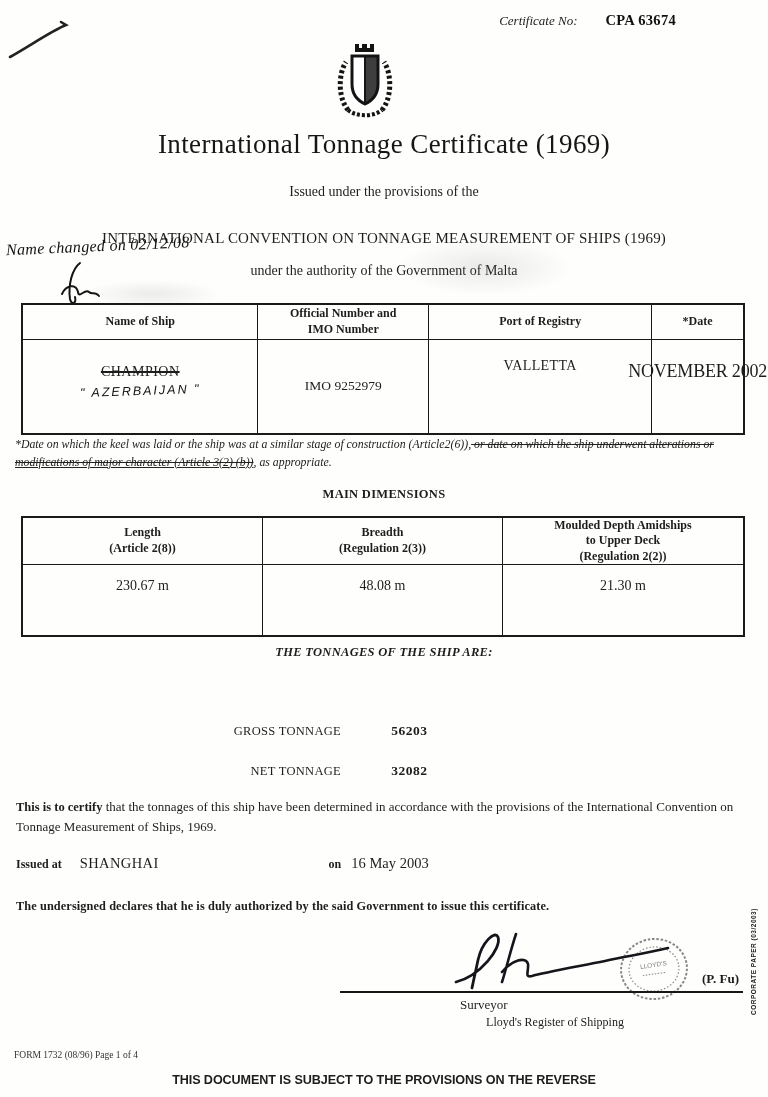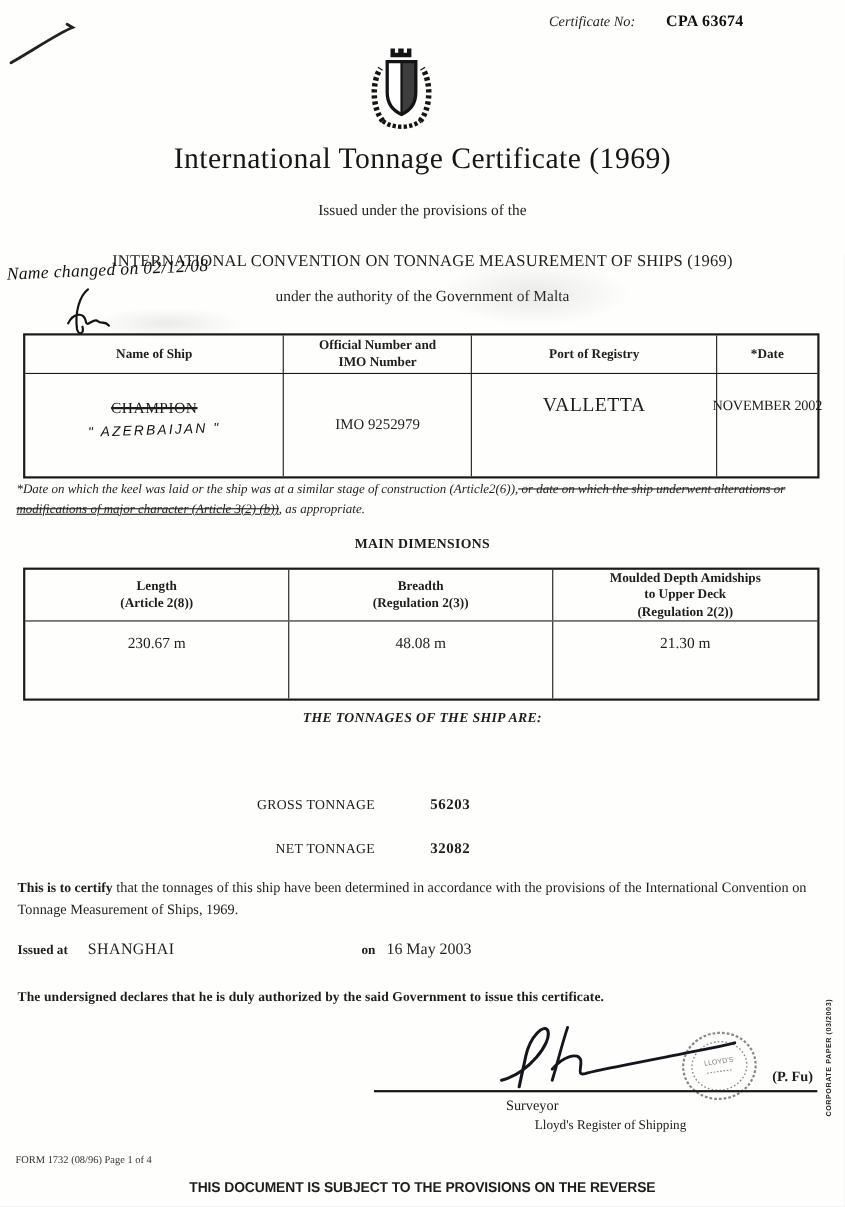--- a/index.html
+++ b/index.html
@@ -30,22 +30,22 @@
   .tcell:last-child{border-right:none;}
   .thead .tcell{justify-content:center;font-weight:bold;font-size:12px;line-height:1.3;}
   .thead{border-bottom:1.5px solid #1a1a1a;}
   .t1 .c1{width:32.7%;} .t1 .c2{width:23.7%;padding:0 26px;} .t1 .c3{width:31%;} .t1 .c4{width:12.6%;}
   .t1 .thead{height:34px;} .t1 .tbody{height:93px;}
   .ship-name-struck{margin-top:24px;font-size:14px;letter-spacing:.5px;
     text-decoration:line-through;text-decoration-thickness:1.5px;}
   .ship-name-hand{margin-top:4px;font-family:"Liberation Sans", sans-serif;font-style:italic;
     font-size:12.5px;letter-spacing:2px;transform:rotate(-2deg);color:#121212;}
   .imo-val{margin-top:38px;font-size:13.5px;}
-  .port-val{margin-top:18px;font-size:18px;letter-spacing:.4px;}
-  .date-val{margin-top:21px;font-size:13px;letter-spacing:-.2px;white-space:nowrap;}
+  .port-val{margin-top:18px;font-size:14px;letter-spacing:.4px;}
+  .date-val{margin-top:21px;font-size:18px;letter-spacing:-.2px;white-space:nowrap;}
 
   .footnote{left:15px;top:436px;width:746px;font-style:italic;font-size:11.8px;line-height:1.5;color:#222;}
   .strike1{text-decoration:line-through;text-decoration-thickness:1.3px;}
   .strike2{text-decoration:underline line-through;text-decoration-thickness:1.3px;}
 
   .section-title{font-weight:bold;font-size:12.5px;letter-spacing:.3px;}
   .dim-title{top:487px;}
   .t2{top:516px;}
   .t2 .tcell{width:33.333%;}
   .t2 .thead{height:46px;} .t2 .tbody{height:70px;}

